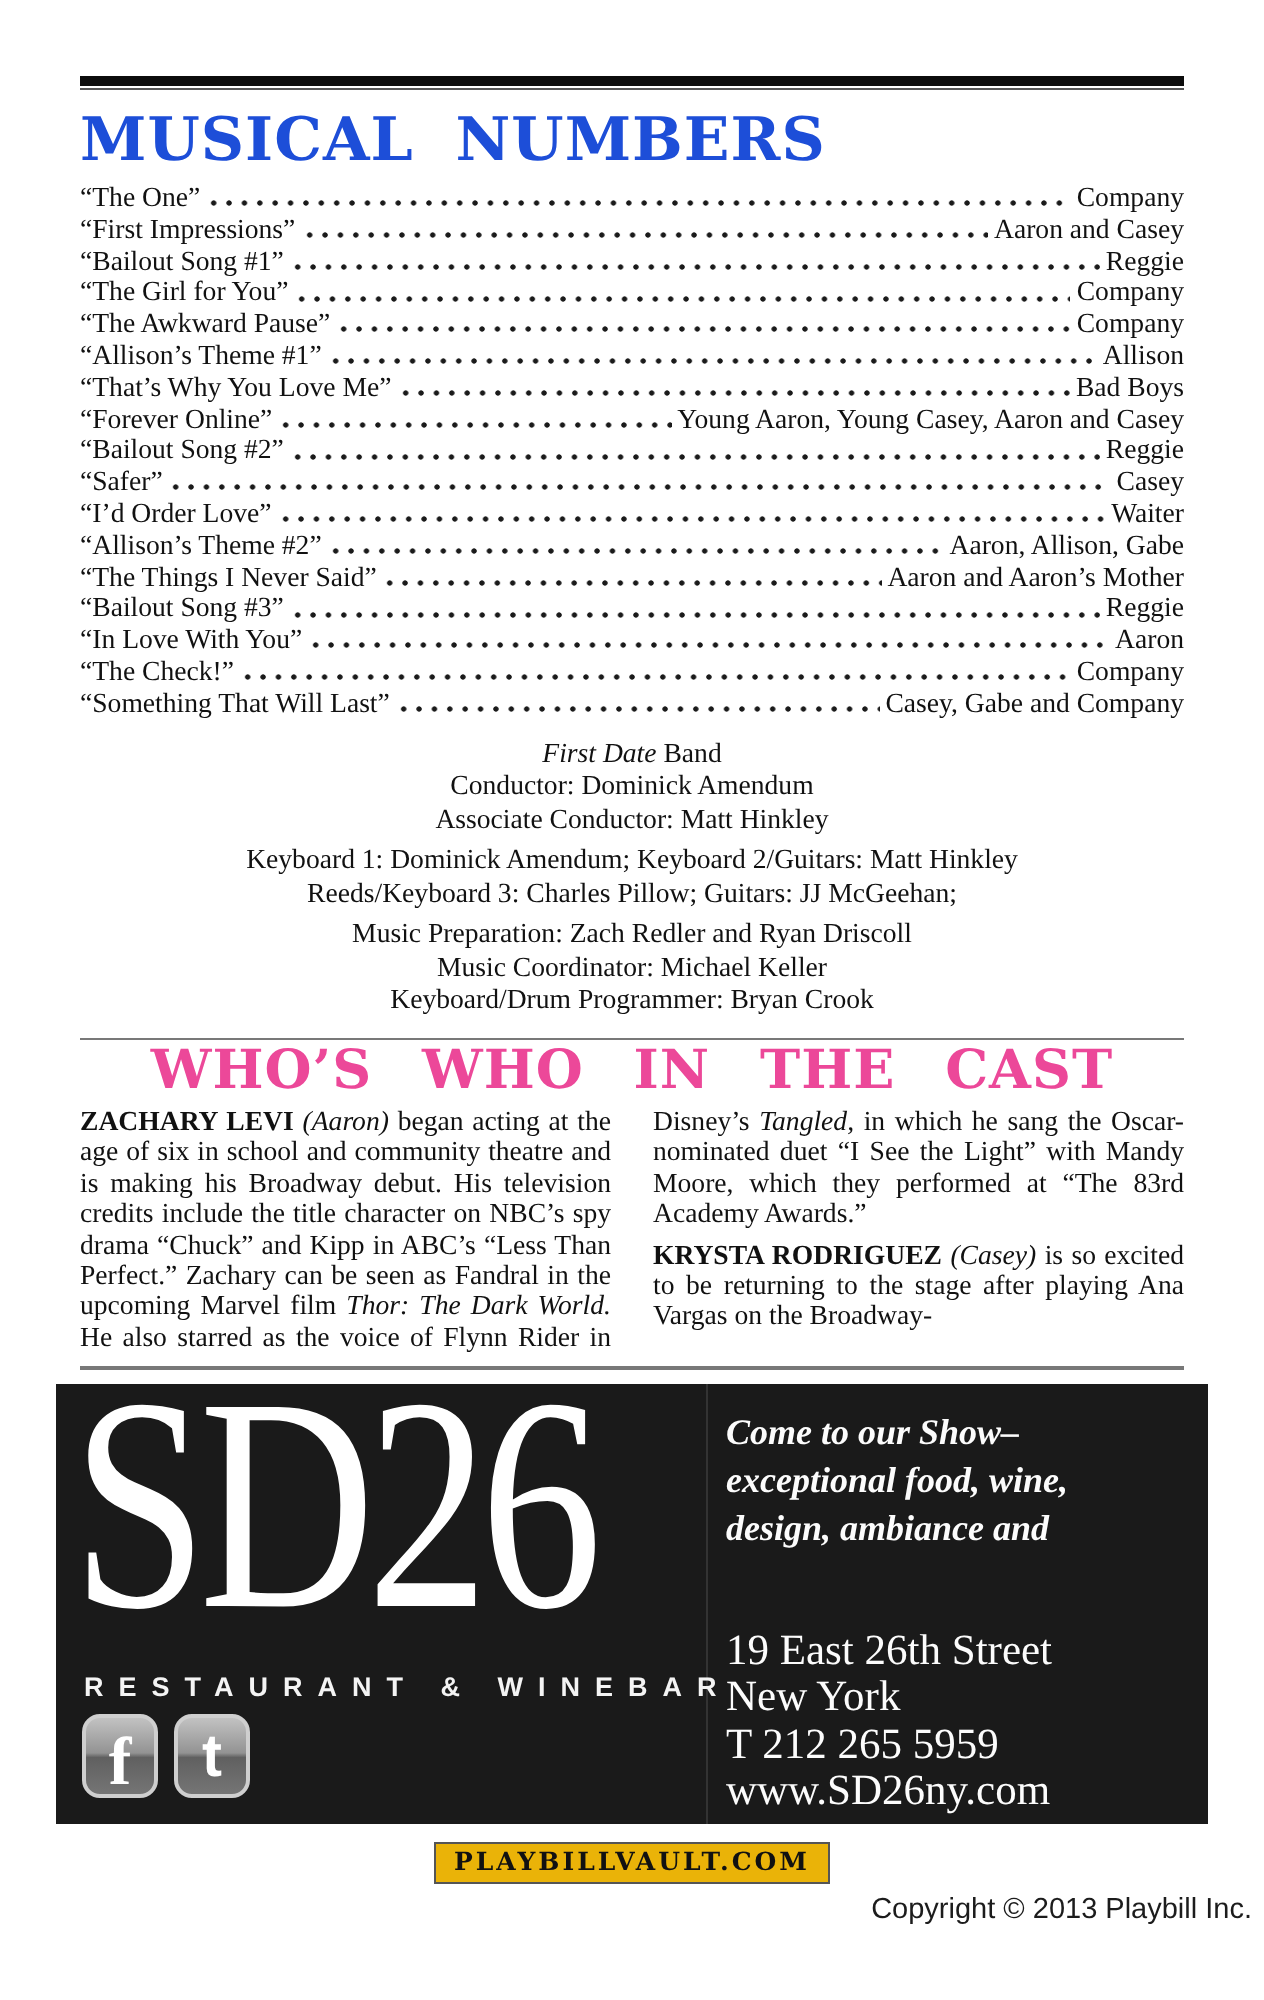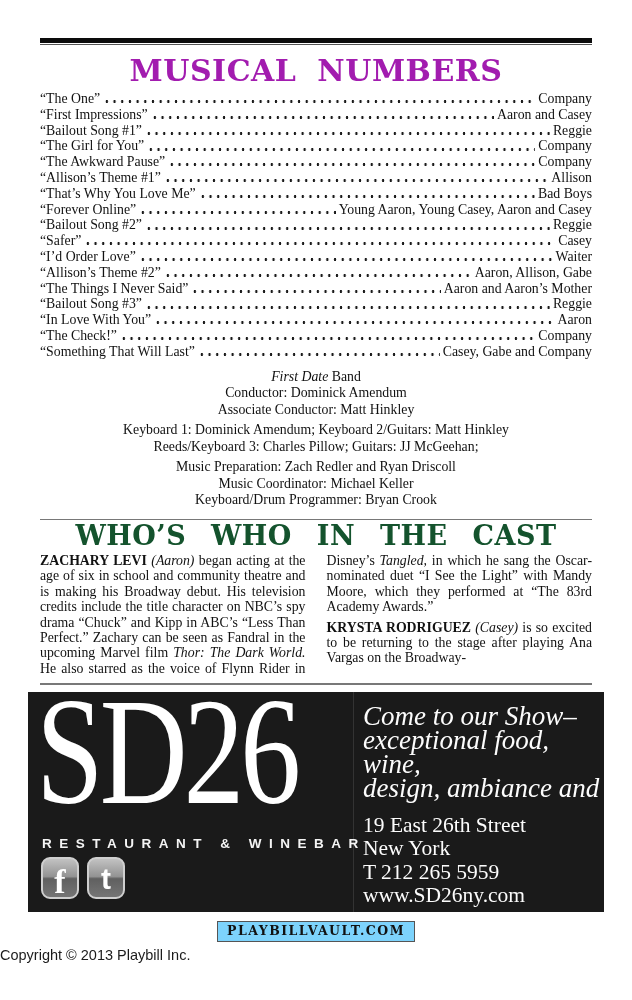--- a/index.html
+++ b/index.html
@@ -8,24 +8,24 @@
     background:#fff; color:#111; overflow:hidden;
     font-family:"Liberation Serif", serif;
   }
   .content { margin:0 40px; }
 
   
   .top-rule-thick { margin-top:38px; height:5px; background:#0c0c0c; }
   .top-rule-thin  { margin-top:1px; height:1px; background:#555; }
 
   h1.mn-title {
-    margin:8px 0 0; text-align:center;
+    margin:8px 0 0; text-align:left;
     font-family:"DejaVu Serif", serif; font-weight:bold;
     font-size:30px; line-height:36px; letter-spacing:0.5px; word-spacing:10px;
-    color:#a21caf;
+    color:#1d4ed8;
   }
 
   
   .songs { margin-top:2px; font-size:13.8px; }
   .song-row { display:flex; line-height:15.8px; }
   .song-title { white-space:nowrap; }
   .song-perf  { white-space:nowrap; }
   .leader {
     flex:1; margin:0 3px; min-width:12px;
     background-image:radial-gradient(circle, #1a1a1a 1.15px, transparent 1.5px);
@@ -38,21 +38,21 @@
   .band-group { margin-top:4px; }
 
   .rule-thin { height:1.5px; background:#787878; }
   .rule-1 { margin-top:10px; }
   .rule-2 { margin-top:6px; }
 
   h2.ww-title {
     margin:2px 0 0; text-align:center;
     font-family:"DejaVu Serif", serif; font-weight:bold;
     font-size:27px; line-height:27px; letter-spacing:0.5px; word-spacing:15px;
-    color:#14532d;
+    color:#ec4899;
   }
 
   
   .bios {
     margin-top:4px; height:124px; overflow:hidden;
     column-count:2; column-gap:21px;
     font-size:13.8px; line-height:15.4px; text-align:justify;
   }
   .bios p { margin:0; }
   .bios p + p { margin-top:5px; }
@@ -88,38 +88,38 @@
     color:#fff; font-family:"Liberation Serif", serif; font-weight:bold;
     font-size:34px; line-height:1; margin-top:8px;
   }
   .social-btn .glyph-t {
     color:#fff; font-family:"Liberation Sans", sans-serif; font-weight:bold;
     font-size:30px; line-height:1; margin-top:2px;
   }
   .ad-pitch {
     position:absolute; left:335px; top:12px;
     color:#fcfcfc; font-style:italic;
-    font-size:27px; line-height:24px;
+    font-size:18px; line-height:24px;font-weight:bold;
   }
   .ad-address {
     position:absolute; left:335px; top:122px;
     color:#fcfcfc; 
     font-size:21.5px; line-height:23.5px;
   }
 
   
   .vault-row { text-align:center; margin-top:9px; }
   .vault-box {
-    display:inline-block; border:1px solid #555; background:#7dd3fc;
+    display:inline-block; border:1px solid #555; background:#eab308;
     padding:1px 9px 3px;
     font-family:"DejaVu Serif", serif; font-weight:bold;
     font-size:12.5px; letter-spacing:1.5px;
   }
   .copyright {
-    margin:5px 6px 0 0; 
+    margin:5px 6px 0 0; text-align:right;
     font-family:"Liberation Sans", sans-serif; font-size:14.5px; color:#1c1c1c;
   }
 </style>
 </head>
 <body>
 
 <div class="page">
 
   <div class="content">
     <div class="top-rule-thick"></div>

